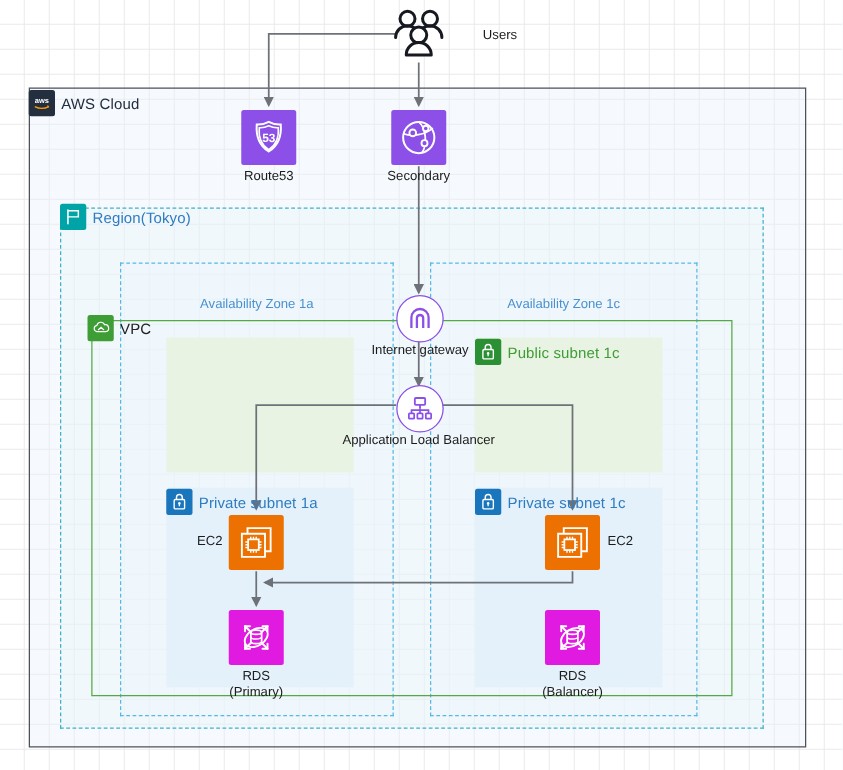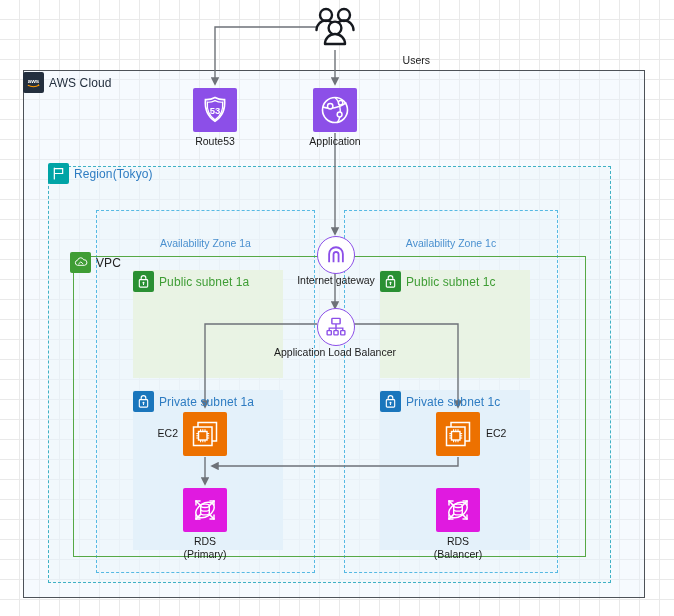--- a/index.html
+++ b/index.html
@@ -165,31 +165,20 @@
   <div class="grp-label" style="left:70px;top:252px;">
     <span class="chip c-vpc">
       <svg width="16" height="13" viewBox="0 0 20 14">
         <path d="M5.5 10.5 a3.2 3.2 0 0 1 0.2 -6.3 a4 4 0 0 1 7.6 -0.6 a3.4 3.4 0 0 1 1.2 6.9 z" fill="none" stroke="#fff" stroke-width="1.2"></path>
         <path d="M7.2 8.6 l2.6 -2.4 l2.6 2.4" fill="none" stroke="#fff" stroke-width="1.2" stroke-linecap="round"></path>
       </svg>
     </span>
     <span class="grp-text t-vpc">VPC</span>
   </div>
 
-  <div class="grp-label" style="left:133px;top:271px;">
-    <span class="chip c-pubsub">
-      <svg width="13" height="15" viewBox="0 0 14 16">
-        <rect x="2.5" y="6" width="9" height="8" rx="1" fill="none" stroke="#fff" stroke-width="1.2"></rect>
-        <path d="M4.5 6 V4.2 a2.5 2.5 0 0 1 5 0 V6" fill="none" stroke="#fff" stroke-width="1.2"></path>
-        <circle cx="7" cy="9.3" r="1.1" fill="#fff"></circle>
-        <path d="M7 10 v1.8" stroke="#fff" stroke-width="1.1"></path>
-      </svg>
-    </span>
-    <span class="grp-text t-pubsub">Public subnet 1a</span>
-  </div>
 
   <div class="grp-label" style="left:380px;top:271px;">
     <span class="chip c-pubsub">
       <svg width="13" height="15" viewBox="0 0 14 16">
         <rect x="2.5" y="6" width="9" height="8" rx="1" fill="none" stroke="#fff" stroke-width="1.2"></rect>
         <path d="M4.5 6 V4.2 a2.5 2.5 0 0 1 5 0 V6" fill="none" stroke="#fff" stroke-width="1.2"></path>
         <circle cx="7" cy="9.3" r="1.1" fill="#fff"></circle>
         <path d="M7 10 v1.8" stroke="#fff" stroke-width="1.1"></path>
       </svg>
     </span>
@@ -223,21 +212,21 @@
   <div class="node users-ico" style="left:313px;top:6px;">
     <svg width="44" height="44" viewBox="0 0 44 44">
       <circle cx="13" cy="9" r="6" fill="none" stroke="#16191f" stroke-width="2.4"></circle>
       <path d="M3.5 24 a9.5 9.5 0 0 1 19 0" fill="none" stroke="#16191f" stroke-width="2.4" stroke-linecap="round"></path>
       <circle cx="31" cy="9" r="6" fill="none" stroke="#16191f" stroke-width="2.4"></circle>
       <path d="M21.5 24 a9.5 9.5 0 0 1 19 0" fill="none" stroke="#16191f" stroke-width="2.4" stroke-linecap="round"></path>
       <circle cx="22" cy="22" r="6.4" fill="#fff" stroke="#16191f" stroke-width="2.4"></circle>
       <path d="M12 38 a10 10 0 0 1 20 0 z" fill="#fff" stroke="#16191f" stroke-width="2.4" stroke-linejoin="round"></path>
     </svg>
   </div>
-  <div class="node-label" style="left:370px;top:22px;width:60px;text-align:right;margin-top:32px;">Users</div>
+  <div class="node-label" style="left:370px;top:22px;width:60px;text-align:center;">Users</div>
 
   <div class="node" style="left:193px;top:88px;">
     <div class="sq purple">
       <svg width="32" height="32" viewBox="0 0 32 32">
         <path d="M16 3.5 c3 1.6 6.3 2.3 9.6 2.1 c0.6 7.5 -1.4 16.5 -9.6 21.6 C7.8 22.1 5.8 13.1 6.4 5.6 c3.3 0.2 6.6 -0.5 9.6 -2.1 z" fill="none" stroke="#fff" stroke-width="1.6"></path>
         <path d="M16 6.6 c2.4 1.2 5 1.8 7.6 1.6 c0.5 6.2 -1.1 13.4 -7.6 17.6 C9.5 21.6 7.9 14.4 8.4 8.2 c2.6 0.2 5.2 -0.4 7.6 -1.6 z" fill="none" stroke="#fff" stroke-width="1.2"></path>
         <text x="16" y="19.5" text-anchor="middle" font-size="9.5" font-weight="bold" font-family="Liberation Sans, sans-serif" fill="#fff">53</text>
       </svg>
     </div>
   </div>
@@ -248,21 +237,21 @@
       <svg width="32" height="32" viewBox="0 0 32 32">
         <circle cx="16" cy="16" r="12.5" fill="none" stroke="#fff" stroke-width="1.6"></circle>
         <path d="M16 3.5 c6 5 7 18 2.5 25" fill="none" stroke="#fff" stroke-width="1.4"></path>
         <path d="M3.8 13 c7 2.5 17 1 23.5 -4.5" fill="none" stroke="#fff" stroke-width="1.4"></path>
         <circle cx="11.2" cy="12.3" r="2.7" fill="#8c4fe8" stroke="#fff" stroke-width="1.5"></circle>
         <circle cx="21.6" cy="8.8" r="2.2" fill="#8c4fe8" stroke="#fff" stroke-width="1.5"></circle>
         <circle cx="20.6" cy="20.5" r="2.4" fill="#8c4fe8" stroke="#fff" stroke-width="1.5"></circle>
       </svg>
     </div>
   </div>
-  <div class="node-label" style="left:293px;top:135px;width:84px;">Application</div>
+  <div class="node-label" style="left:293px;top:135px;width:84px;">Secondary</div>
 
   <div class="node" style="left:317px;top:236px;">
     <div class="circ">
       <svg width="22" height="22" viewBox="0 0 24 24">
         <path d="M4.5 20 V11 a7.5 7.5 0 0 1 15 0 V20" fill="none" stroke="#8c4fe8" stroke-width="2"></path>
         <path d="M9.3 20 V11 a2.8 2.8 0 0 1 5.5 0 V20" fill="none" stroke="#8c4fe8" stroke-width="2"></path>
       </svg>
     </div>
   </div>
   <div class="node-label" style="left:278px;top:274px;width:116px;">Internet gateway</div>

